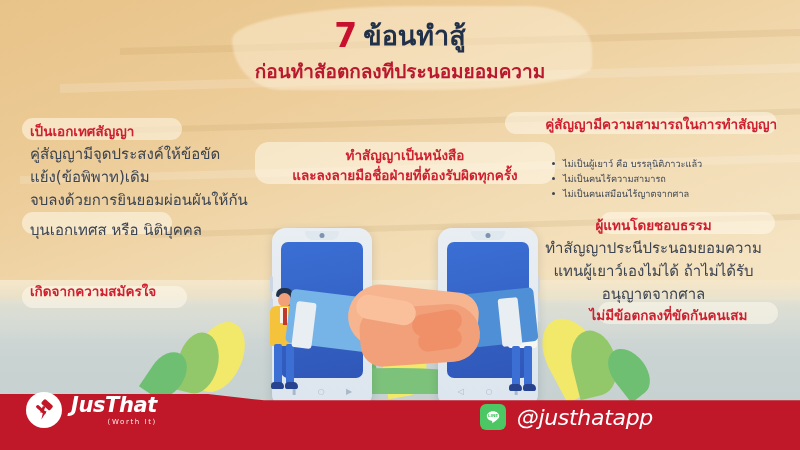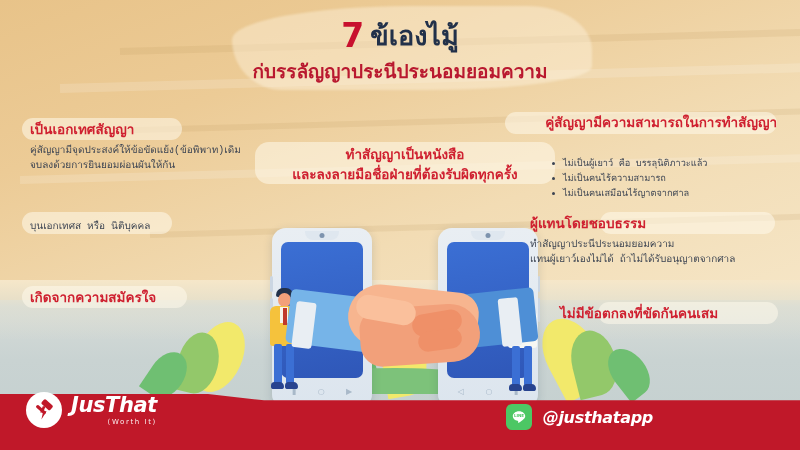--- a/index.html
+++ b/index.html
@@ -51,44 +51,44 @@
   }
   #title-main {
     font-size:27px; font-weight:bold; color:#22314a; margin-left:7px;
   }
   #subtitle {
     position:absolute; left:0; top:56px; width:800px; text-align:center;
     font-size:19px; font-weight:bold; color:#b9182f; white-space:nowrap;
   }
 
   
-  .blk { position:absolute;font-family:Liberation Mono, monospace; }
+  .blk { position:absolute; }
   .blk h3 {
     font-size:13.5px; font-weight:bold; color:#cf2030;
     line-height:1.35; white-space:nowrap;
   }
   .blk p {
-    font-size:10px; color:#3c4452; line-height:1.52; margin-top:3px;
+    font-size:15px; color:#3c4452; line-height:1.52; margin-top:3px;
   }
   .blk ul { list-style:none; margin-top:6px; }
   .blk ul li {
     font-size:9.2px; color:#3c4452; line-height:1.62;
     padding-left:12px; position:relative;
   }
   .blk ul li:before {
     content:""; position:absolute; left:1px; top:5px;
     width:3.2px; height:3.2px; border-radius:50%; background:#3c4452;
   }
   .ctr { text-align:center; }
-  .rgt { text-align:left; }
+  .rgt { text-align:center; }
   .pill h3 { white-space:nowrap; }
 
   #blk-l1 { left:30px; top:122px; width:235px; }
   #blk-l2 { left:30px; top:216px; width:235px; }
-  #blk-l3 { left:30px; top:290px; width:235px; }
+  #blk-l3 { left:30px; top:282px; width:235px; }
   #blk-c1 { left:246px; top:146px; width:318px; }
   #blk-c1 h3 { white-space:normal; line-height:1.45; }
   #blk-r1 { left:505px; top:115px; width:272px; }
   #blk-r1 h3 { text-align:right; }
   #blk-r1 ul { margin-left:46px;margin-top:24px; }
   #blk-r2 { left:530px; top:216px; width:247px; }
   #blk-r3 { left:560px; top:306px; width:217px; }
 
   
   #illus { position:absolute; left:0; top:210px; width:800px; height:240px; }
@@ -151,21 +151,21 @@
   #logo-tag {
     font-size:7px; color:#ffffff; letter-spacing:1.6px;
     text-align:right; margin-top:2px; opacity:0.92;
   }
   #social { position:absolute; right:20px; top:24px; display:flex; align-items:center; }
   #line-badge {
     width:26px; height:26px; border-radius:6px; background:#4cc764;
     display:flex; align-items:center; justify-content:center; flex:none;
   }
   #social-handle {
-    margin-left:11px; font-size:16px; font-weight:bold; color:#ffffff;
+    margin-left:11px; font-size:22px; font-weight:normal; color:#ffffff;
     font-style:italic; letter-spacing:-0.3px;text-align:right;
   }
 </style>
 </head>
 <body>
 
 <div id="stage">
 
   <div class="bg-top"></div>
   <div class="bg-bottom"></div>
@@ -258,23 +258,23 @@
     <div class="hand" style="left:348px; top:78px; width:130px; height:62px; border-radius:46px 30px 34px 42px; background:#f7b58f; transform:rotate(6deg);"></div>
     <div class="hand" style="left:360px; top:96px; width:120px; height:58px; border-radius:30px 44px 40px 32px; background:#f2a07a; transform:rotate(-4deg);"></div>
     <div class="hand" style="left:412px; top:102px; width:50px; height:22px; border-radius:14px; background:#ef9068; transform:rotate(-10deg);"></div>
     <div class="hand" style="left:418px; top:120px; width:44px; height:20px; border-radius:12px; background:#ef9068; transform:rotate(-8deg);"></div>
     <div class="hand" style="left:356px; top:88px; width:60px; height:24px; border-radius:14px; background:#fac09c; transform:rotate(10deg);"></div>
 
   </div>
 
   <div id="header">
     <div id="title-row">
-      <span id="title-num">7</span><span id="title-main">ข้เองไมู้</span>
-    </div>
-    <div id="subtitle">ก่บรรลัญญาประนีประนอมยอมความ</div>
+      <span id="title-num">7</span><span id="title-main">ข้อนทำสู้</span>
+    </div>
+    <div id="subtitle">ก่อนทำสัอตกลงทีประนอมยอมความ</div>
   </div>
 
   <div class="blk pill" id="blk-l1">
     <h3>เป็นเอกเทศสัญญา</h3>
     <p>คู่สัญญามีจุดประสงค์ให้ข้อขัดแย้ง(ข้อพิพาท)เดิม<br>จบลงด้วยการยินยอมผ่อนผันให้กัน</p>
   </div>
 
   <div class="blk pill" id="blk-l2">
     <p>บุนเอกเทศส หรือ นิติบุคคล</p>
   </div>

